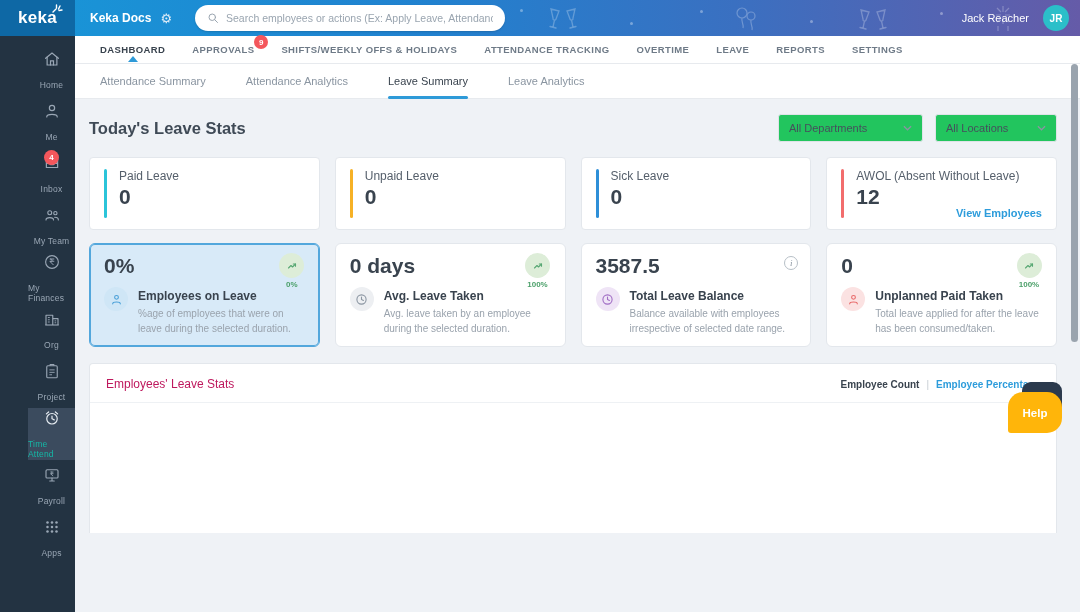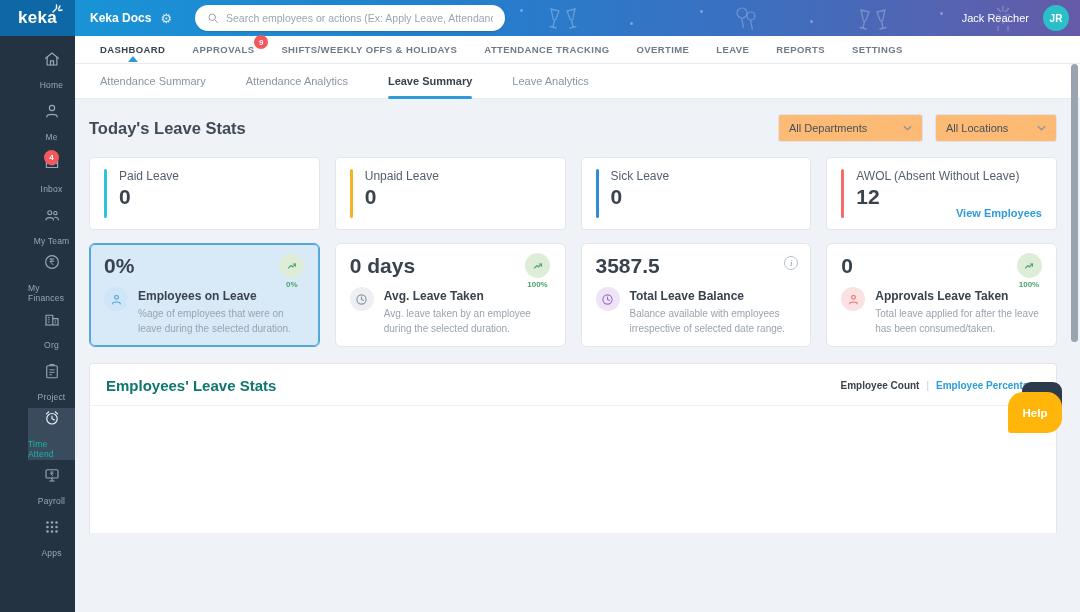--- a/index.html
+++ b/index.html
@@ -44,30 +44,30 @@
   .navtab.active { color:#39434e; font-weight:700; }
   .tab-pointer { position:absolute; top:100%; left:50%; transform:translateX(-50%); width:0; height:0;
     border-left:5px solid transparent; border-right:5px solid transparent; border-bottom:6px solid #2e9ad8; margin-top:1px; }
   .nav-badge { position:absolute; top:-9px; right:-14px; min-width:14px; height:14px; border-radius:8px; background:#f4575c; color:#fff;
     font-size:8px; font-weight:700; display:flex; align-items:center; justify-content:center; padding:0 3px; }
 
   
   .subtabs { position:absolute; left:75px; top:64px; width:1005px; height:35px; background:#fff; border-bottom:1px solid #e7eaee;
     display:flex; align-items:center; padding-left:25px; gap:40px; }
   .subtab { position:relative; font-size:11px; color:#8a95a1; cursor:pointer; height:35px; display:flex; align-items:center; }
-  .subtab.active { color:#39434e; font-weight:700; }
+  .subtab.active { color:#39434e; font-weight:400; }
   .subtab-underline { position:absolute; left:0; right:0; bottom:0; height:2.5px; background:#2e9ad8; border-radius:2px; }
 
   
   .main { position:absolute; left:75px; top:99px; width:1005px; height:513px; background:#eff2f6; padding:15px 23px 12px 14px; }
 
   .section-row { display:flex; align-items:center; justify-content:space-between; }
   .h-section { font-size:16.5px; font-weight:600; color:#3f4a56; }
   .filters { display:flex; gap:12px; }
-  .select { height:28px; background:#fdba74; border:1px solid #dfe3e8; border-radius:3px; display:flex; align-items:center;
+  .select { height:28px; background:#22c55e; border:1px solid #dfe3e8; border-radius:3px; display:flex; align-items:center;
     justify-content:space-between; padding:0 10px; font-size:11px; color:#46505c; cursor:pointer; }
   .select.departments { width:145px; }
   .select.locations { width:122px; }
   .select svg { color:#8a95a1; }
 
   .cards1 { display:grid; grid-template-columns:repeat(4,1fr); gap:15px; margin-top:15px; }
   .mini-card { position:relative; background:#fff; border:1px solid #e3e7ec; border-radius:4px; height:73px; display:flex; padding:11px 14px; }
   .accent { width:3px; border-radius:2px; margin-right:12px; flex:none; }
   .accent-cyan { background:#2bc4d9; } .accent-amber { background:#f6b126; }
   .accent-blue { background:#2e8fd8; } .accent-red { background:#f26d6d; }
@@ -92,21 +92,21 @@
     color:#8a95a1; font-size:9px; display:flex; align-items:center; justify-content:center; font-family:"Liberation Serif",serif; font-style:italic; }
   .stat-body { display:flex; gap:10px; margin-top:9px; }
   .icon-circle { width:24px; height:24px; border-radius:50%; flex:none; display:flex; align-items:center; justify-content:center; }
   .ic-blue { background:#cfe6f6; color:#4aa0d8; } .ic-gray { background:#edeff2; color:#8a95a1; }
   .ic-purple { background:#efe4f6; color:#a06cc4; } .ic-pink { background:#fbe2e2; color:#e86a6a; }
   .stat-title { font-size:12px; font-weight:600; color:#39434e; margin-top:2px; }
   .stat-desc { font-size:10px; color:#9aa3ad; line-height:1.45; margin-top:4px; max-width:205px; }
 
   .panel { margin-top:16px; background:#fff; border:1px solid #e3e7ec; border-bottom:none; border-radius:4px 4px 0 0; height:170px; }
   .panel-head { display:flex; align-items:center; justify-content:space-between; padding:13px 16px 11px; border-bottom:1px solid #eef1f4; }
-  .panel-title { font-size:15px; font-weight:700; color:#0f766e; }
+  .panel-title { font-size:12px; font-weight:400; color:#be185d; }
   .panel-toggle { display:flex; align-items:center; gap:7px; font-size:10px; font-weight:600; }
   .toggle-count { color:#39434e; cursor:pointer; }
   .toggle-sep { color:#c6ccd2; font-weight:400; }
   .toggle-pct { color:#2d9cdb; cursor:pointer; }
 
   
   .help-back { position:absolute; right:18px; bottom:17px; width:40px; height:37px; background:#2b3a4d; border-radius:9px; }
   .help-bubble { position:absolute; right:18px; bottom:3px; width:54px; height:41px; background:#ffb50a; border-radius:15px 15px 15px 3px;
     color:#fff; font-size:11.5px; font-weight:700; display:flex; align-items:center; justify-content:center; cursor:pointer; }
   .scroll-thumb { position:absolute; right:2px; top:64px; width:7px; height:278px; background:#9aa4ae; border-radius:4px; cursor:pointer; }
@@ -440,21 +440,21 @@
           <span class="trend-label">100%</span>
         </div>
         <div class="stat-body">
           <span class="icon-circle ic-pink">
               <svg width="13" height="13" viewBox="0 0 24 24" fill="none" stroke="currentColor" stroke-width="2" stroke-linecap="round">
                 <circle cx="12" cy="8" r="3.5"></circle>
                 <path d="M5 20 C5 15.5 19 15.5 19 20"></path>
               </svg>
             </span>
           <div>
-            <div class="stat-title">Approvals Leave Taken</div>
+            <div class="stat-title">Unplanned Paid Taken</div>
             <div class="stat-desc">Total leave applied for after the leave has been consumed/taken.</div>
           </div>
         </div>
       </div>
     </div>
 
     <div class="panel">
       <div class="panel-head">
         <span class="panel-title">Employees' Leave Stats</span>
         <span class="panel-toggle">

